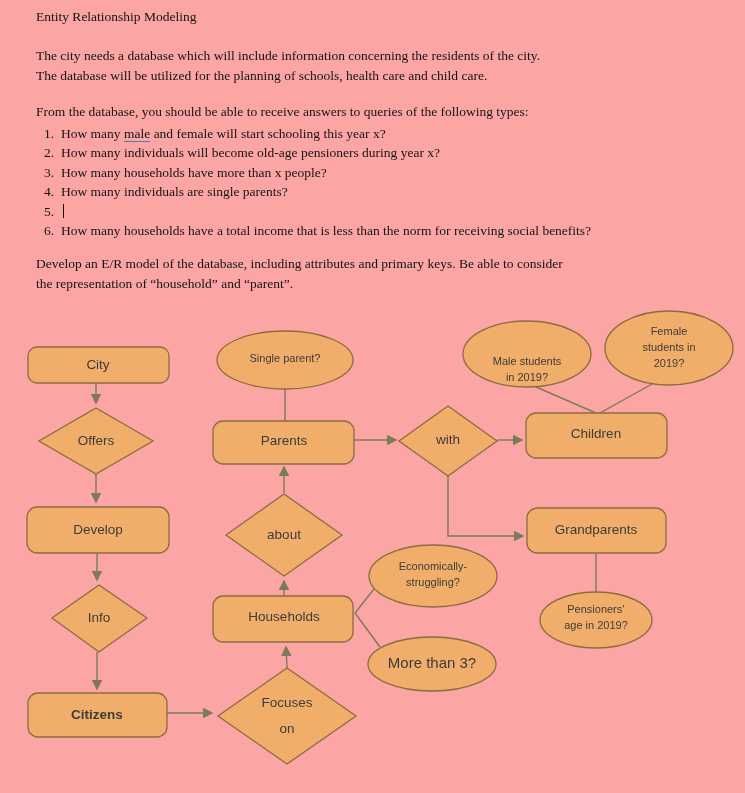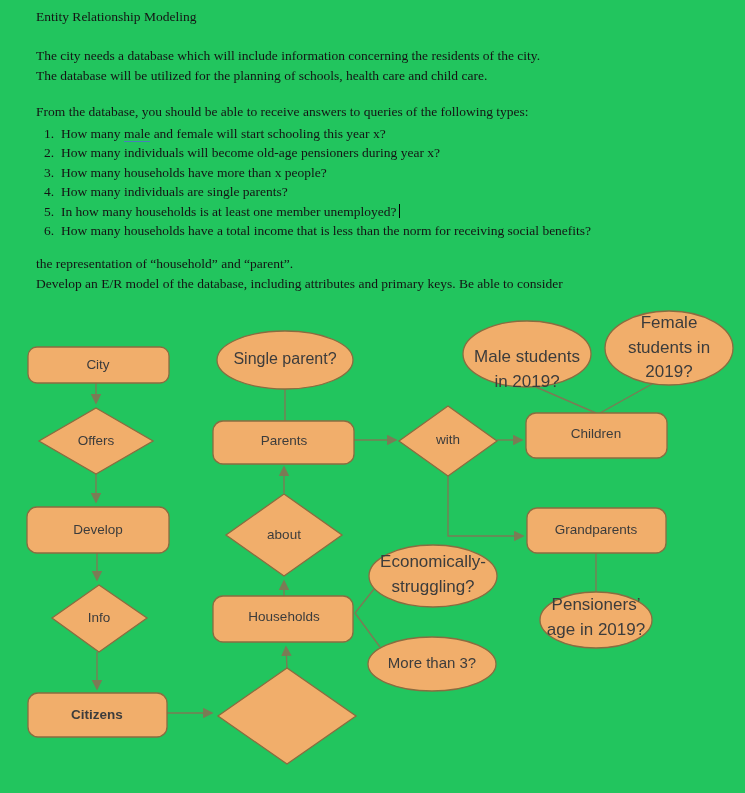--- a/index.html
+++ b/index.html
@@ -2,21 +2,21 @@
 <html style="--node-fill: #F1AE6B; --node-stroke: #8A6C40; --connector: #7B7B55; --label-color: #3C3C3C;"><head>
 <meta charset="utf-8">
 <style>
   :root{
     --node-fill:#F1AE6B;
     --node-stroke:#8A6C40;
     --connector:#7B7B55;
     --label-color:#3C3C3C;
   }
   html,body{margin:0;padding:0;background:#FFFFFF;}
-  #page{position:relative;width:745px;height:793px;background:#22c55e;overflow:hidden;
+  #page{position:relative;width:745px;height:793px;background:#fca5a5;overflow:hidden;
         font-family:"Liberation Serif",serif;color:#141414;}
   
   .doc{position:absolute;left:36px;top:8px;width:690px;font-size:13.5px;}
   .doc-title{line-height:17px;}
   .intro{margin-top:21px;line-height:20px;}
   .queries-intro{margin-top:17px;line-height:17px;}
   .qlist{margin-top:4px;}
   .qitem{display:flex;line-height:19.4px;}
   .qnum{width:17px;margin-left:8px;flex:none;}
   .underlined{border-bottom:1.5px solid #4A7EBB;}
@@ -24,21 +24,21 @@
          vertical-align:-2px;margin-left:2px;}
   .develop{margin-top:14px;line-height:20px;}
   
   .diagram{position:absolute;left:0;top:0;width:745px;height:793px;}
   .shape{fill:var(--node-fill);stroke:var(--node-stroke);stroke-width:1.3px;}
   .conn{stroke:var(--connector);stroke-width:1.4px;fill:none;}
   .ah{fill:var(--connector);}
   .nlabel{position:absolute;transform:translate(-50%,-50%);
           font-family:"Liberation Sans",sans-serif;color:var(--label-color);
           font-size:13.5px;white-space:nowrap;text-align:center;line-height:1.45;}
-  .small{font-size:17px;text-align:center;}
+  .small{font-size:11px;text-align:center;}
 </style>
 </head>
 <body>
 
 <div id="page">
 
   <div class="doc">
     <div class="doc-title">Entity Relationship Modeling</div>
 
     <div class="intro">
@@ -60,31 +60,31 @@
       <div class="qitem">
         <span class="qnum">3.</span>
         <span>How many households have more than x people?</span>
       </div>
       <div class="qitem">
         <span class="qnum">4.</span>
         <span>How many individuals are single parents?</span>
       </div>
       <div class="qitem">
         <span class="qnum">5.</span>
-        <span><span>In how many households is at least one member unemployed?</span><span class="caret"></span></span>
+        <span><span class="caret"></span></span>
       </div>
       <div class="qitem">
         <span class="qnum">6.</span>
         <span>How many households have a total income that is less than the norm for receiving social benefits?</span>
       </div>
     </div>
 
     <div class="develop">
+      <div>Develop an E/R model of the database, including attributes and primary keys. Be able to consider</div>
       <div>the representation of “household” and “parent”.</div>
-      <div>Develop an E/R model of the database, including attributes and primary keys. Be able to consider</div>
     </div>
   </div>
 
   <div class="diagram">
     <svg width="745" height="793" viewBox="0 0 745 793">
       <defs>
         <marker id="arrow" viewBox="0 0 10 10" refX="8.5" refY="5" markerWidth="7.5" markerHeight="7.5" orient="auto-start-reverse">
           <path d="M0,0 L10,5 L0,10 z" class="ah"></path>
         </marker>
       </defs>
@@ -128,24 +128,28 @@
       <ellipse class="shape" cx="432" cy="664" rx="64" ry="27"></ellipse>
       <ellipse class="shape" cx="596" cy="620" rx="56" ry="28"></ellipse>
     </svg>
 
     
     <div class="nlabel" style="left:98px;top:365px;">City</div>
     <div class="nlabel" style="left:96px;top:441px;">Offers</div>
     <div class="nlabel" style="left:98px;top:530px;">Develop</div>
     <div class="nlabel" style="left:99px;top:618px;">Info</div>
     <div class="nlabel" style="left:97px;top:715px;font-weight:bold;">Citizens</div>
-    <div class="nlabel" style="left:285px;top:359px;font-size:16px;">Single parent?</div>
+    <div class="nlabel" style="left:285px;top:359px;font-size:11px;">Single parent?</div>
     <div class="nlabel" style="left:284px;top:441px;">Parents</div>
     <div class="nlabel" style="left:284px;top:535px;">about</div>
     <div class="nlabel" style="left:284px;top:617px;">Households</div>
+    <div class="nlabel" style="left:287px;top:716px;line-height:1.9;">
+      <div>Focuses</div>
+      <div>on</div>
+    </div>
     <div class="nlabel" style="left:448px;top:440px;">with</div>
     <div class="nlabel" style="left:596px;top:434px;">Children</div>
     <div class="nlabel" style="left:596px;top:530px;">Grandparents</div>
     <div class="nlabel small" style="left:527px;top:370px;">
       <div>Male students</div>
       <div>in 2019?</div>
     </div>
     <div class="nlabel small" style="left:669px;top:348px;">
       <div>Female</div>
       <div>students in</div>

